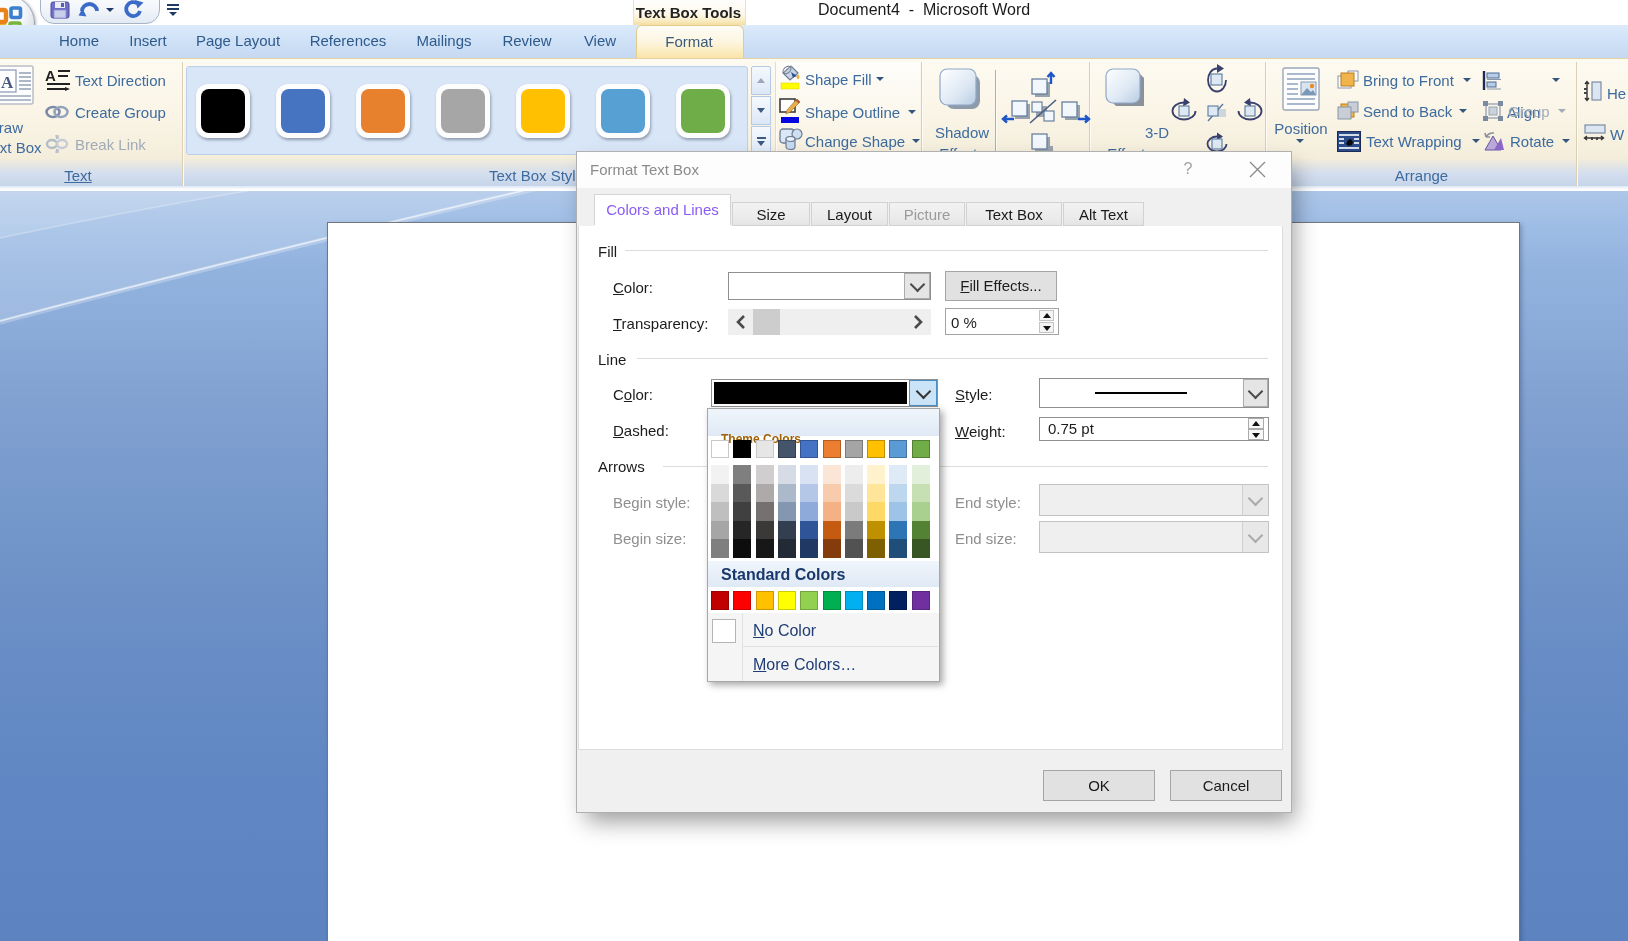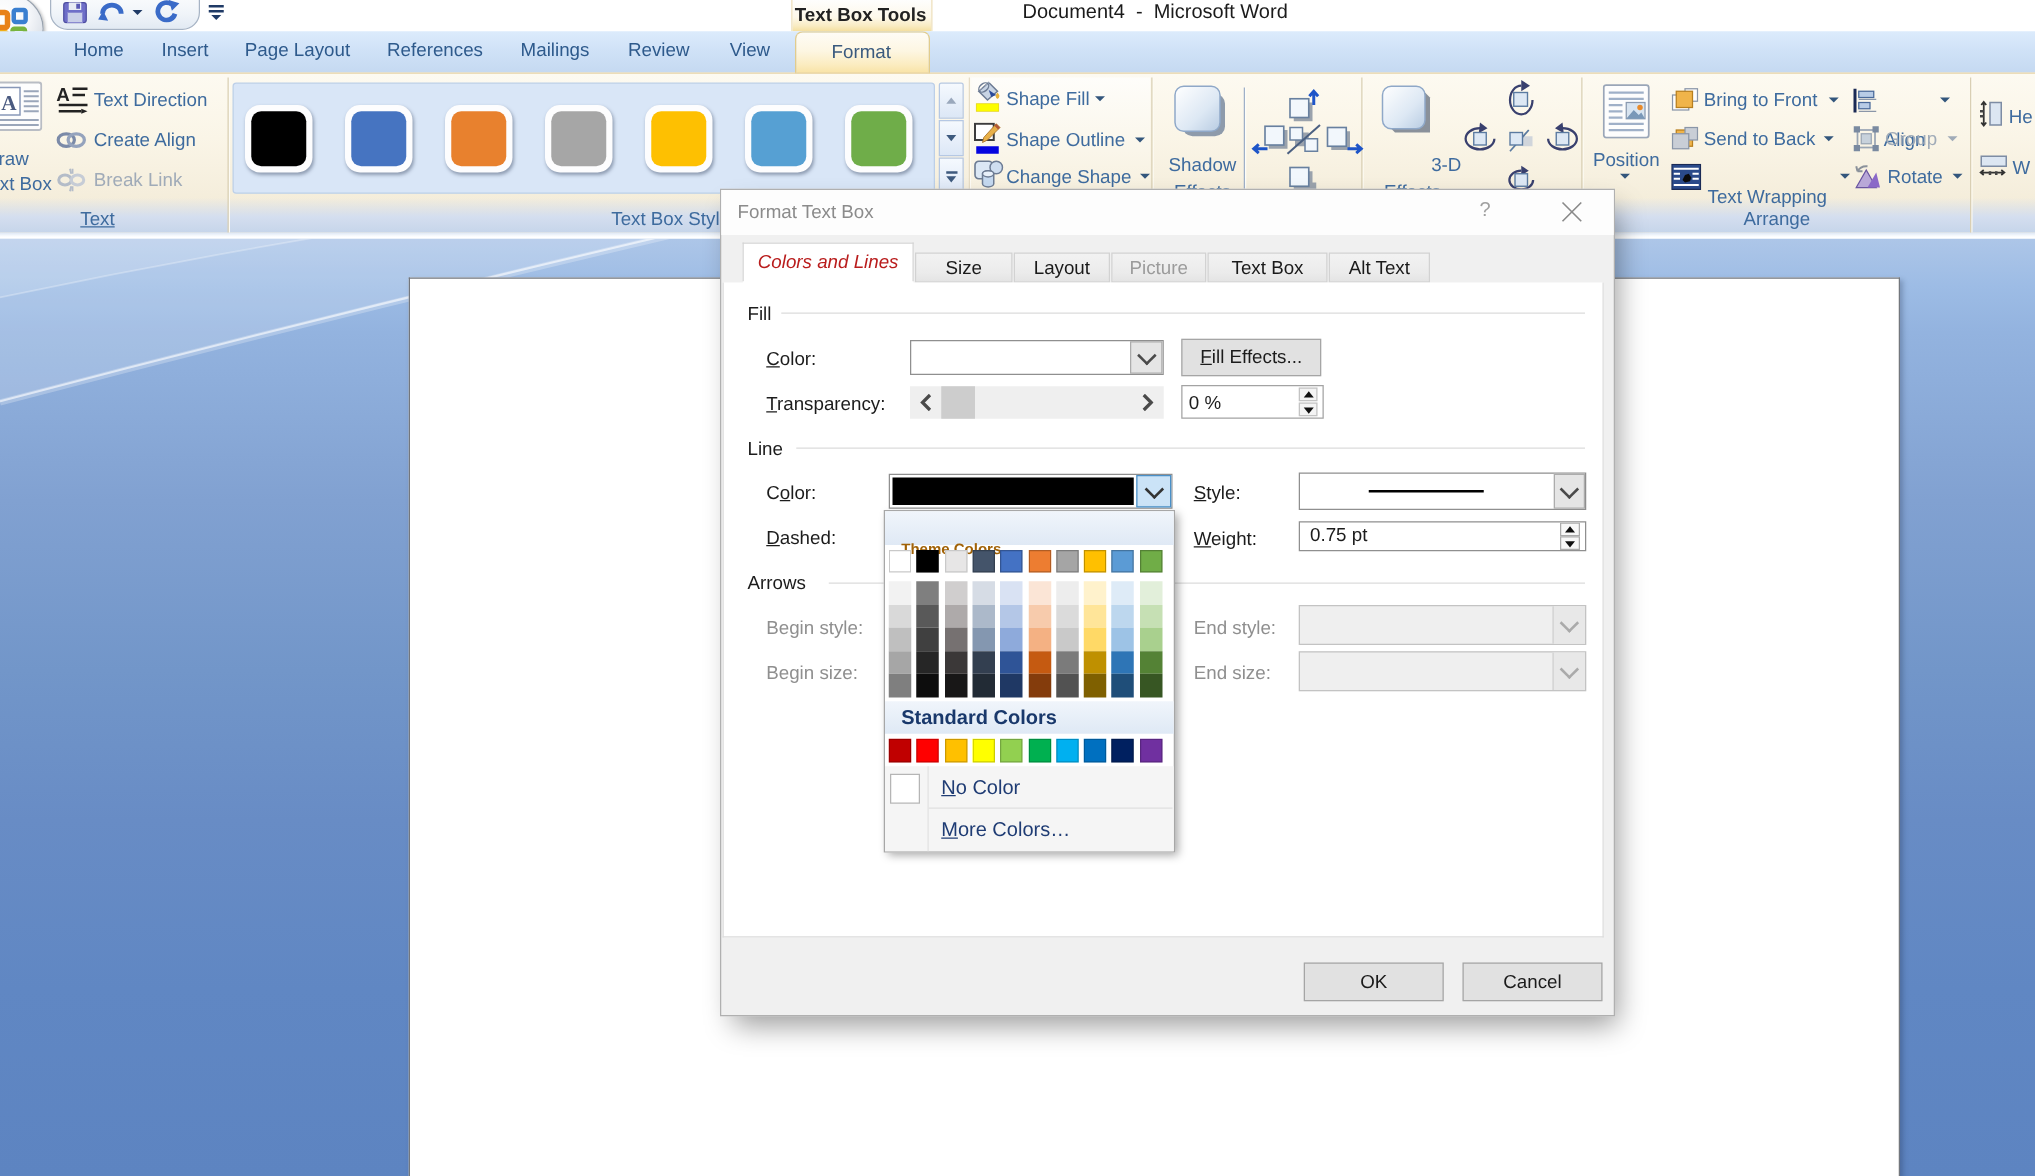--- a/index.html
+++ b/index.html
@@ -122,21 +122,21 @@
       <line x1="2" y1="22" x2="20" y2="22"></line>
   </g>
   <path d="M20,20 l5,2 -5,2 z" fill="#222"></path>
 </svg>
 <div class="ab rt" style="left:75px;top:72px;">Text Direction</div>
 
 <svg class="ab" width="24" height="16" viewBox="0 0 24 16" style="left:45px;top:104px;">
   <ellipse cx="8" cy="8" rx="6.5" ry="5" fill="none" stroke="#7b8aa8" stroke-width="2.6"></ellipse>
   <ellipse cx="16" cy="8" rx="6.5" ry="5" fill="none" stroke="#95a3bd" stroke-width="2.6"></ellipse>
 </svg>
-<div class="ab rt" style="left:75px;top:104px;">Create Align</div>
+<div class="ab rt" style="left:75px;top:104px;">Create Group</div>
 
 <svg class="ab" width="24" height="22" viewBox="0 0 24 22" style="left:45px;top:133px;">
   <ellipse cx="7" cy="11" rx="5" ry="4" fill="none" stroke="#b4bcc8" stroke-width="2.4"></ellipse>
   <ellipse cx="17" cy="11" rx="5" ry="4" fill="none" stroke="#c6ccd6" stroke-width="2.4"></ellipse>
   <g stroke="#b4bcc8" stroke-width="1.5">
     <line x1="11" y1="2" x2="12" y2="6"></line>
       <line x1="13" y1="2" x2="13" y2="6"></line>
     <line x1="11" y1="20" x2="12" y2="16"></line>
       <line x1="13" y1="20" x2="13" y2="16"></line>
   </g>
@@ -311,21 +311,21 @@
   <g stroke="#fff" stroke-width="1.6">
     <line x1="2" y1="4" x2="22" y2="4"></line>
       <line x1="2" y1="8" x2="7" y2="8"></line>
       <line x1="17" y1="8" x2="22" y2="8"></line>
     <line x1="2" y1="12" x2="7" y2="12"></line>
       <line x1="17" y1="12" x2="22" y2="12"></line>
       <line x1="2" y1="17" x2="22" y2="17"></line>
   </g>
   <path d="M9,13 l2,-4 3,-1 2,3 -1,3 -4,1 z" fill="#0a0a0a"></path>
 </svg>
-<div class="ab rt" style="left:1366px;top:149px;text-align:center;">Text Wrapping</div>
+<div class="ab rt" style="left:1366px;top:133px;text-align:center;">Text Wrapping</div>
 <div class="ab dd" style="left:1472px;top:139px;"></div>
 
 <svg class="ab" width="20" height="21" viewBox="0 0 20 21" style="left:1482px;top:70px;">
   <line x1="2" y1="1" x2="2" y2="20" stroke="#1a2a55" stroke-width="2.4"></line>
   <rect x="5" y="3" width="12" height="5" fill="#b8cce6" stroke="#4a6a9a" stroke-width="1"></rect>
   <rect x="5" y="12" width="9" height="5" fill="#b8cce6" stroke="#4a6a9a" stroke-width="1"></rect>
   <line x1="5" y1="9.5" x2="19" y2="9.5" stroke="#8a96a8" stroke-width="1"></line>
   <line x1="5" y1="19" x2="19" y2="19" stroke="#8a96a8" stroke-width="1"></line>
 </svg>
 <div class="ab rt" style="left:1507px;top:88px;margin-top:16px;">Align</div>
@@ -373,21 +373,21 @@
 
 <div class="ab" id="dialog" style="left:576px;top:151px;width:716px;height:662px;background:#f0f0f0;border:1px solid #b0b0b0;box-sizing:border-box;box-shadow:6px 12px 22px -4px rgba(0,0,0,0.4);"></div>
 <div class="ab" style="left:577px;top:152px;width:714px;height:36px;background:#fdfdfd;"></div>
 <div class="ab" style="left:590px;top:161px;font-size:15px;color:#8b8b8b;">Format Text Box</div>
 <div class="ab ctr" style="left:1176px;top:158px;width:24px;height:22px;font-size:16px;color:#a0a0a0;">?</div>
 <svg class="ab" width="17" height="17" viewBox="0 0 17 17" style="left:1249px;top:161px;">
  <path d="M1,1 L16,16 M16,1 L1,16" stroke="#8a8a8a" stroke-width="1.3"></path>
 </svg>
 
 <div class="ab" style="left:594px;top:194px;width:137px;height:33px;background:#fff;border:1px solid #d4d4d4;border-bottom:none;box-sizing:border-box;"></div>
-<div class="ab ctr" style="left:594px;top:194px;width:137px;height:31px;font-size:15px;color:#b91c1c;font-style:italic;">Colors and Lines</div>
+<div class="ab ctr" style="left:594px;top:194px;width:137px;height:31px;font-size:15px;color:#8b5cf6;">Colors and Lines</div>
 <div class="ab" style="left:732px;top:202px;width:78px;height:24px;background:linear-gradient(180deg,#f2f2f2 0%,#ebebeb 70%,#e4e4e4 100%);border:1px solid #d2d2d2;box-sizing:border-box;"></div>
 <div class="ab ctr" style="left:732px;top:202px;width:78px;height:24px;font-size:15px;color:#1a1a1a;">Size</div>
 <div class="ab" style="left:811px;top:202px;width:77px;height:24px;background:linear-gradient(180deg,#f2f2f2 0%,#ebebeb 70%,#e4e4e4 100%);border:1px solid #d2d2d2;box-sizing:border-box;"></div>
 <div class="ab ctr" style="left:811px;top:202px;width:77px;height:24px;font-size:15px;color:#1a1a1a;">Layout</div>
 <div class="ab" style="left:889px;top:202px;width:76px;height:24px;background:linear-gradient(180deg,#f2f2f2 0%,#ebebeb 70%,#e4e4e4 100%);border:1px solid #d2d2d2;box-sizing:border-box;"></div>
 <div class="ab ctr" style="left:889px;top:202px;width:76px;height:24px;font-size:15px;color:#9b9b9b;">Picture</div>
 <div class="ab" style="left:966px;top:202px;width:96px;height:24px;background:linear-gradient(180deg,#f2f2f2 0%,#ebebeb 70%,#e4e4e4 100%);border:1px solid #d2d2d2;box-sizing:border-box;"></div>
 <div class="ab ctr" style="left:966px;top:202px;width:96px;height:24px;font-size:15px;color:#1a1a1a;">Text Box</div>
 <div class="ab" style="left:1063px;top:202px;width:81px;height:24px;background:linear-gradient(180deg,#f2f2f2 0%,#ebebeb 70%,#e4e4e4 100%);border:1px solid #d2d2d2;box-sizing:border-box;"></div>
 <div class="ab ctr" style="left:1063px;top:202px;width:81px;height:24px;font-size:15px;color:#1a1a1a;">Alt Text</div>

